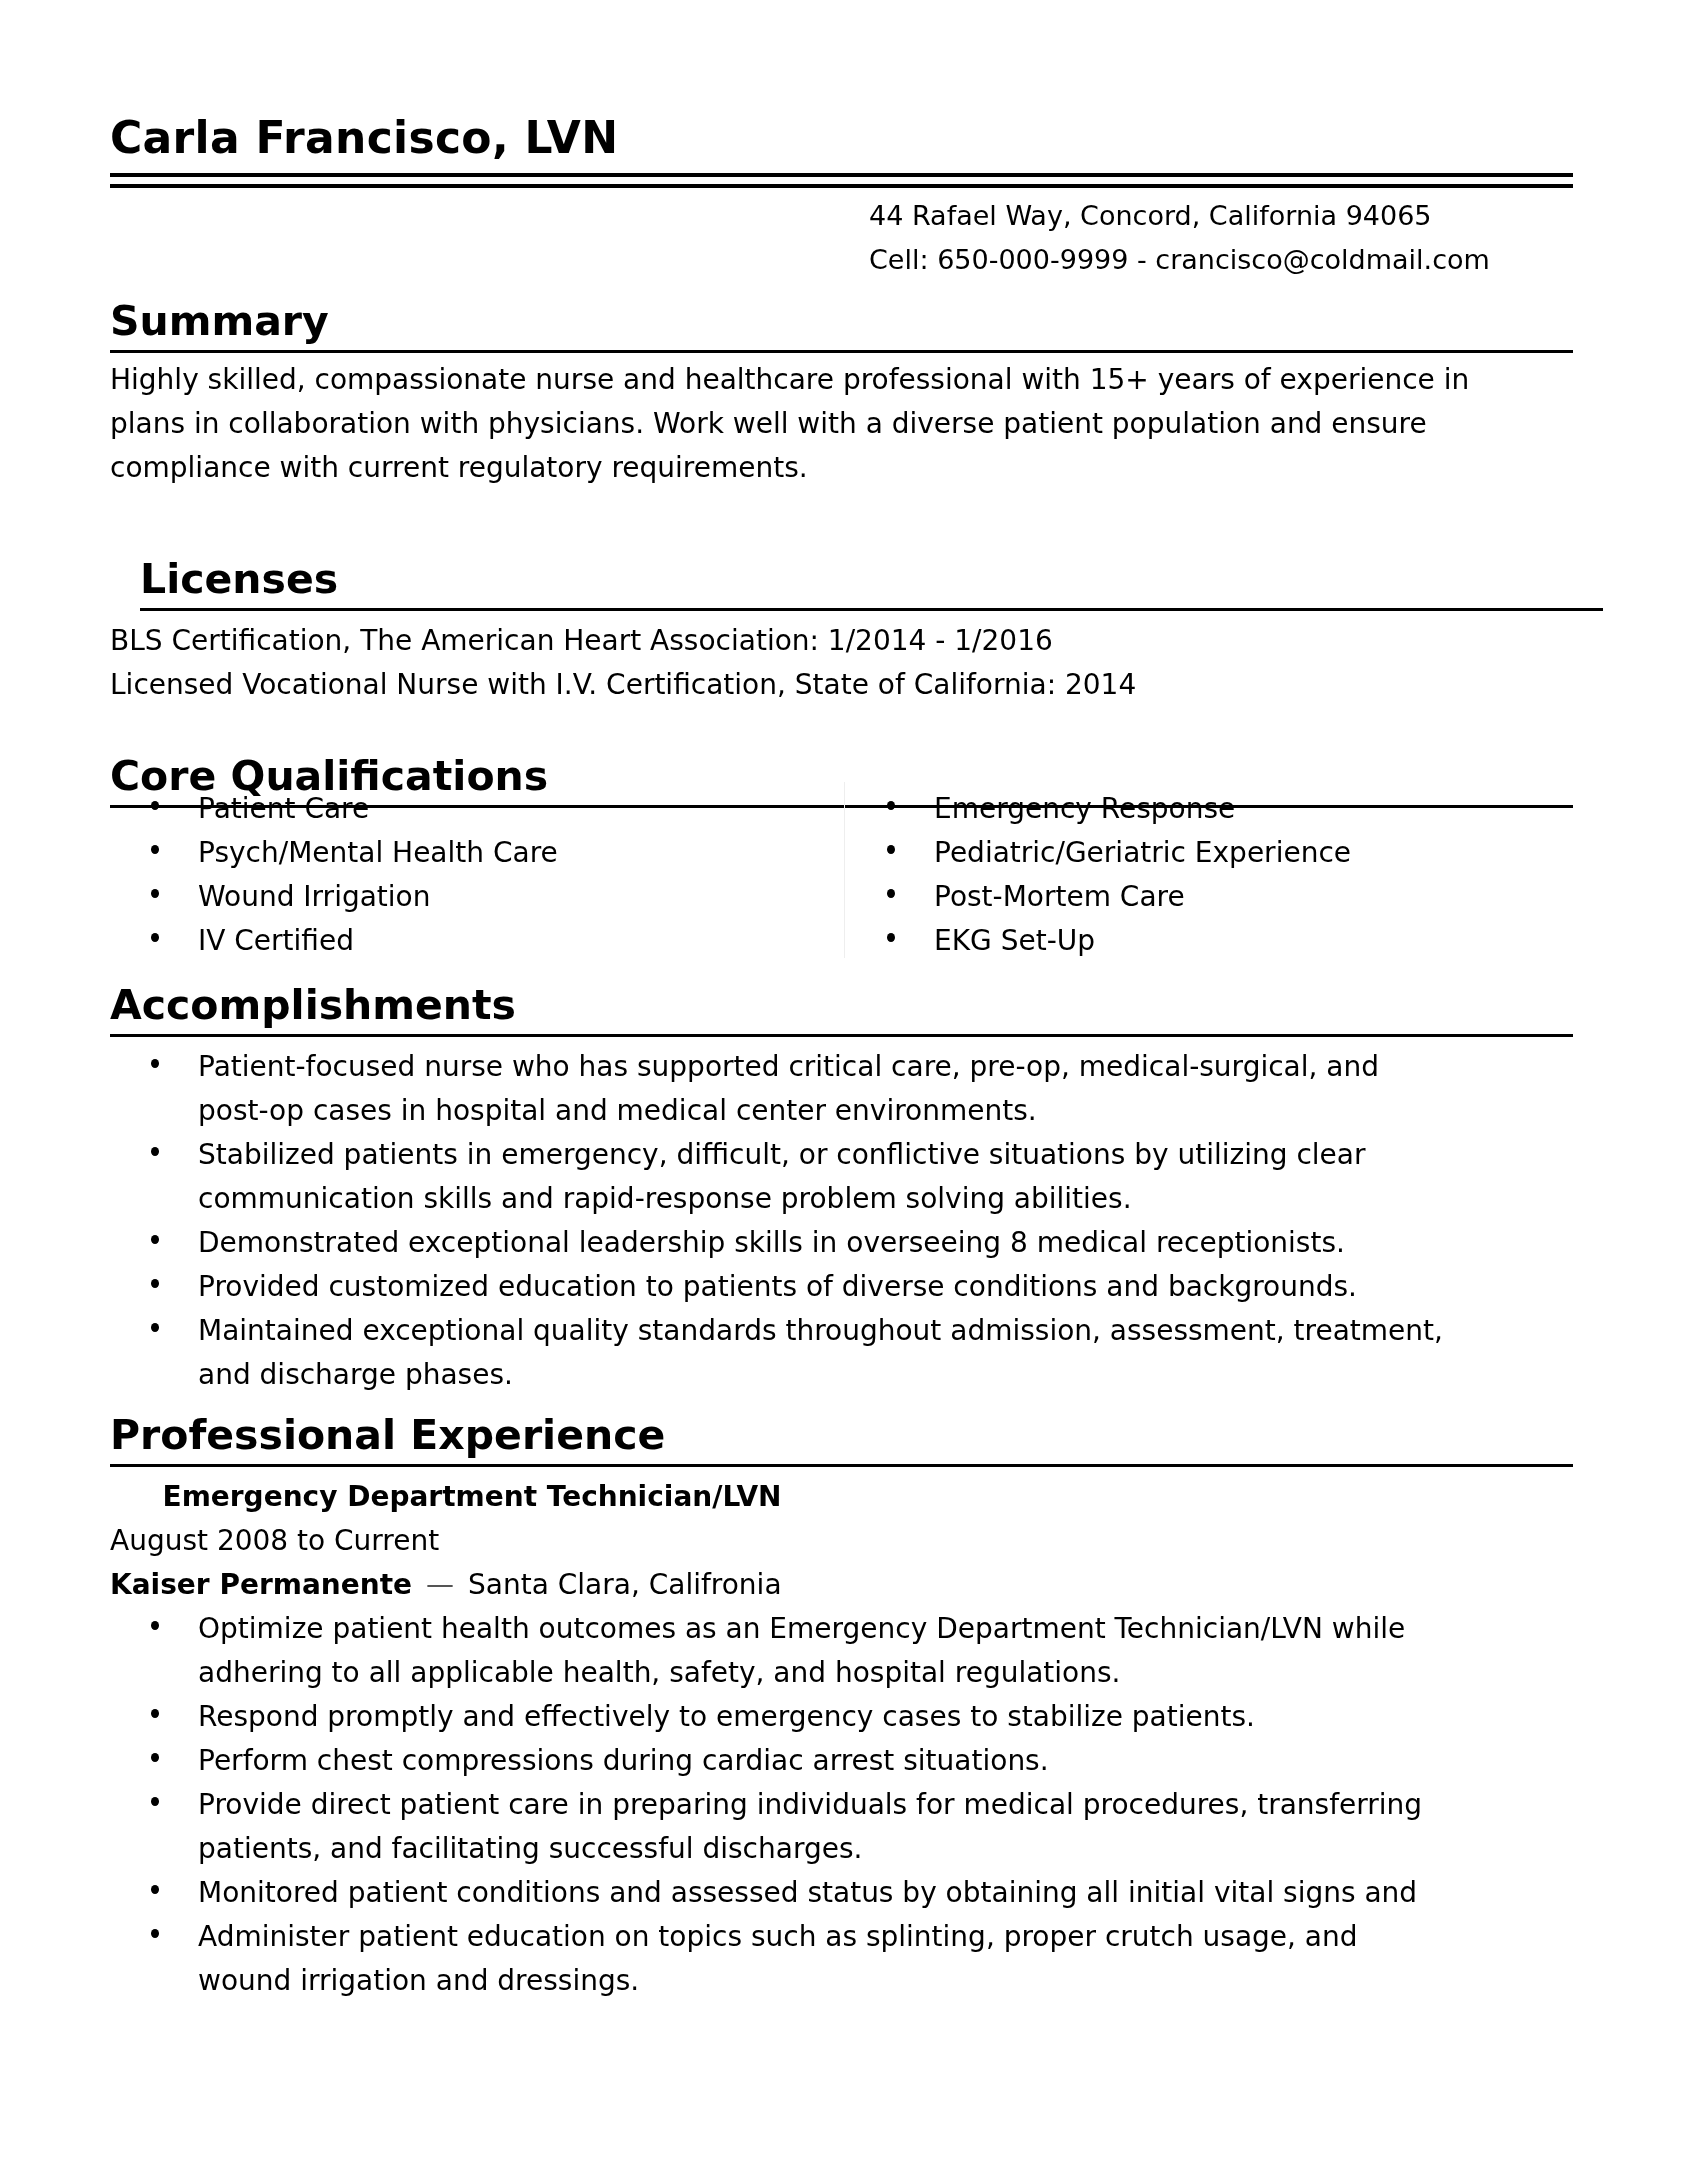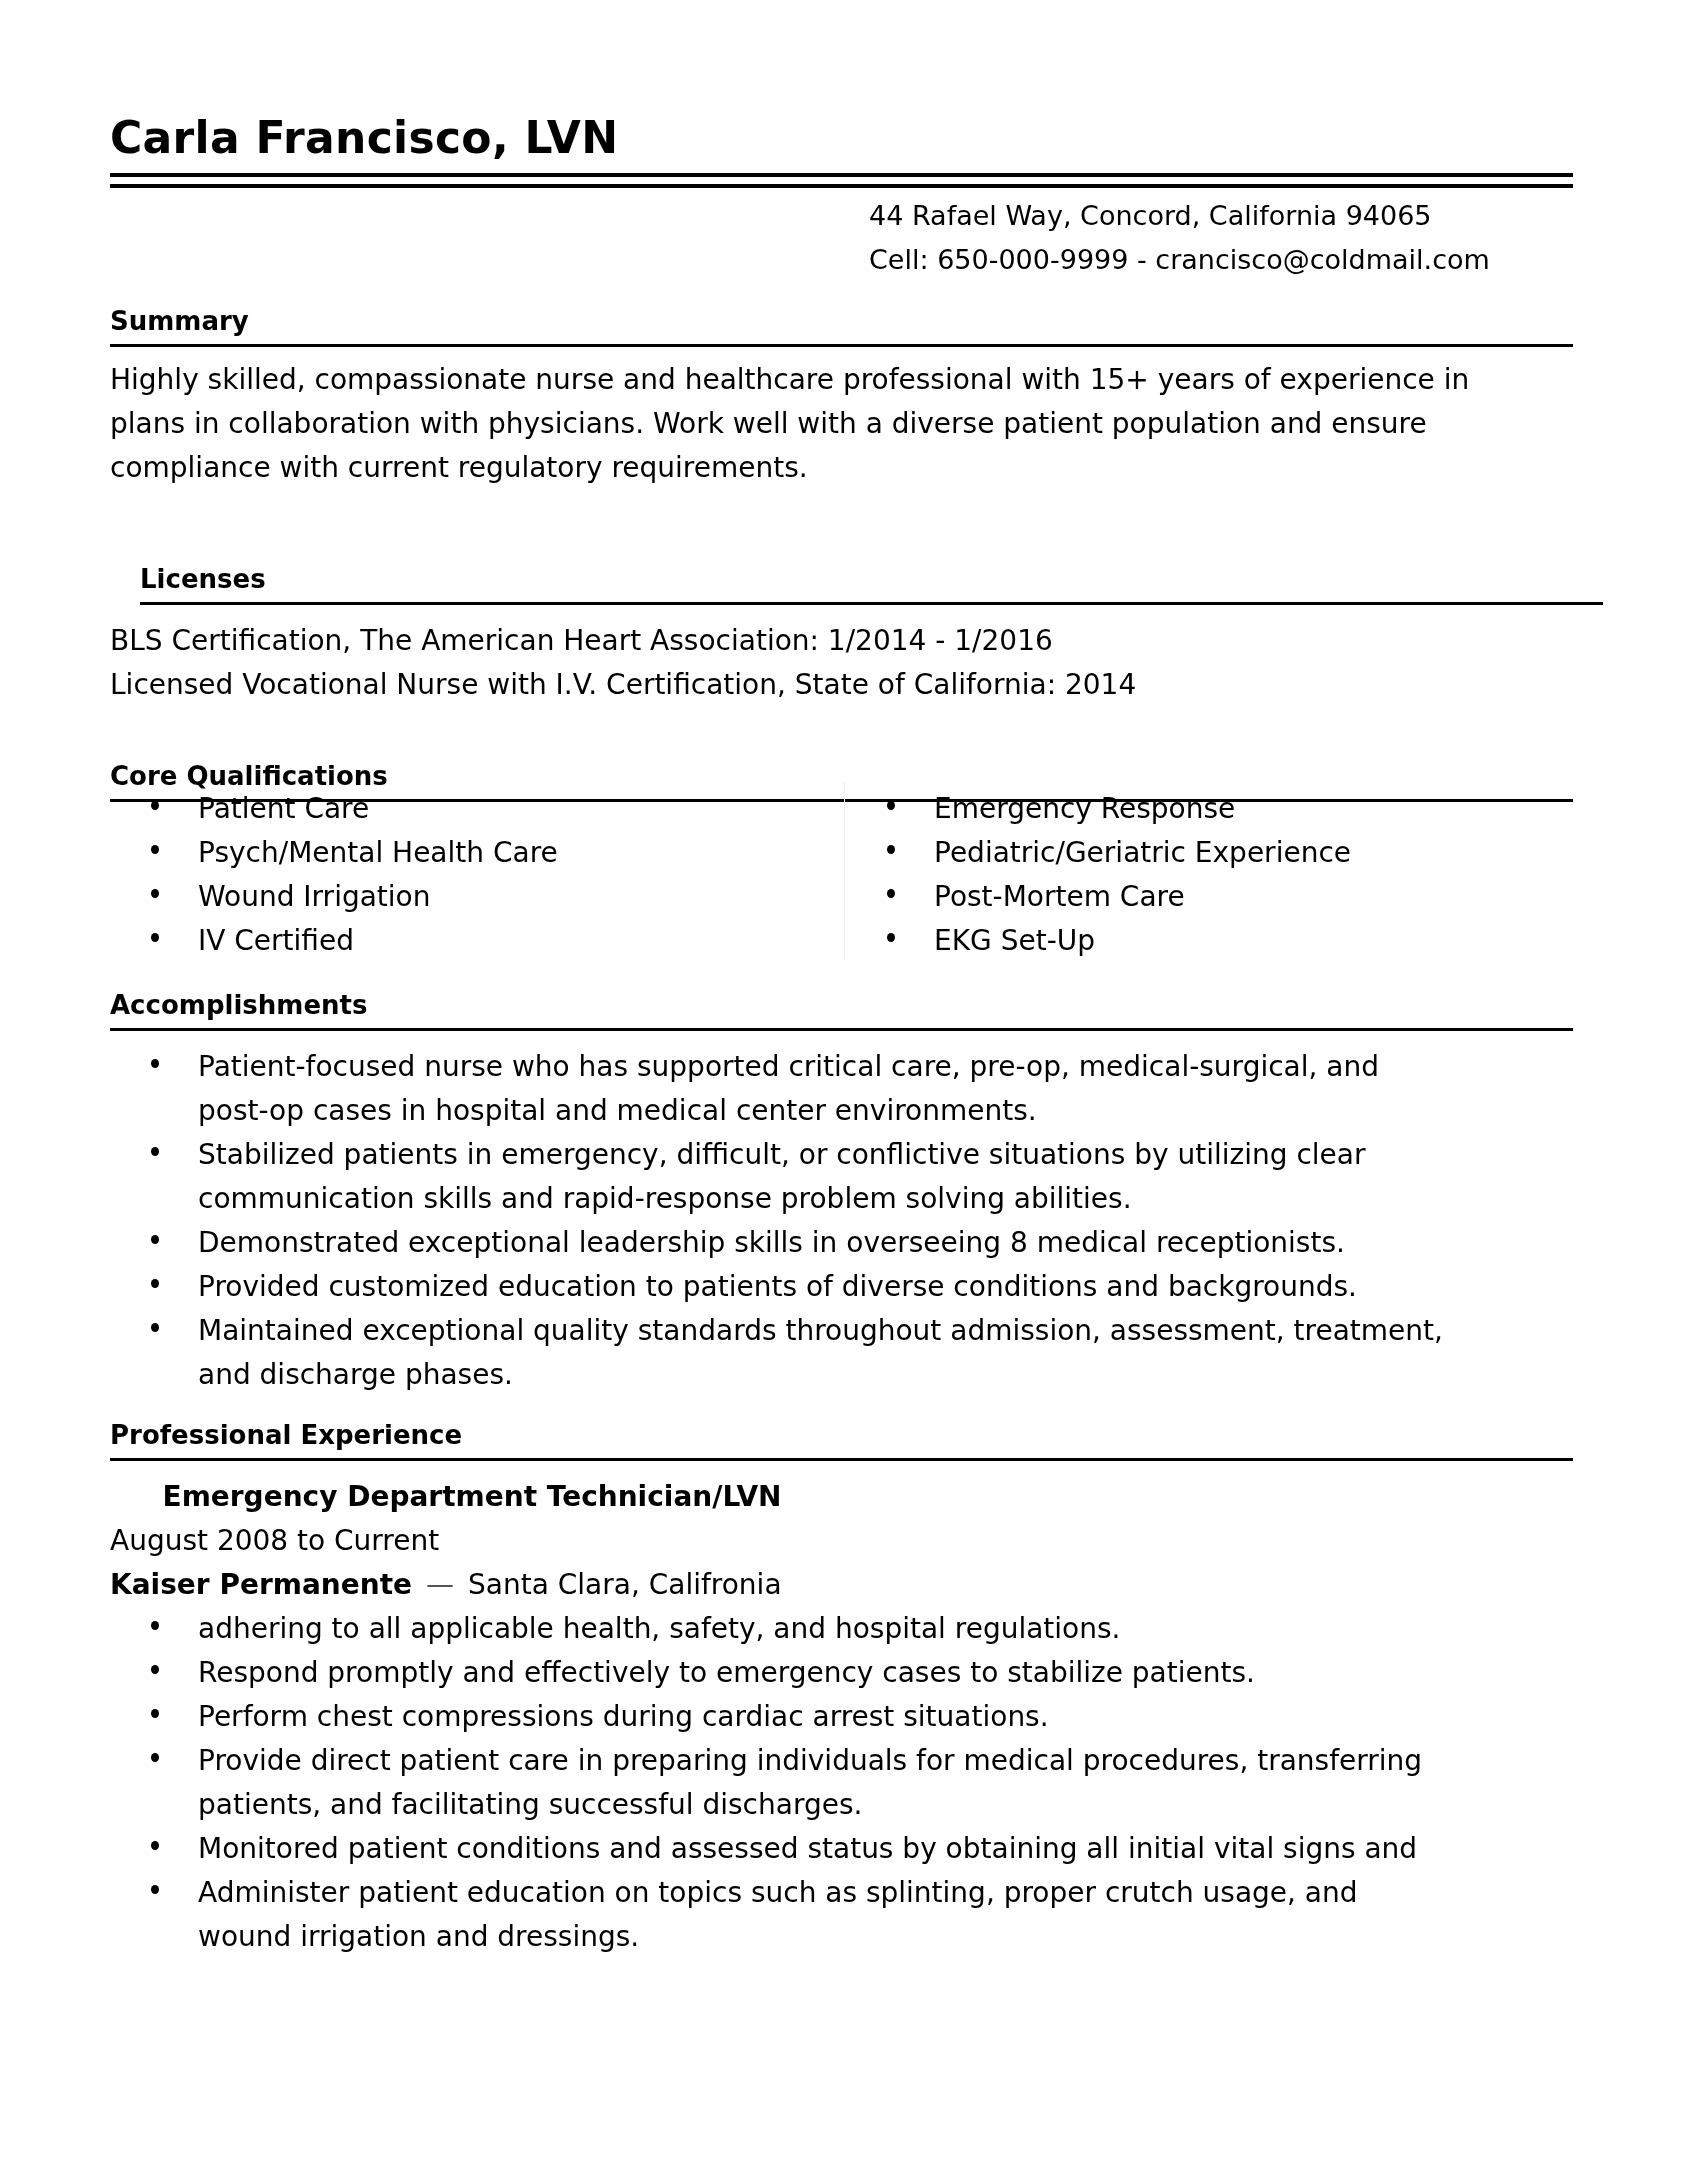--- a/index.html
+++ b/index.html
@@ -9,22 +9,22 @@
     color: #000;
   }
   .abs { position: absolute; white-space: nowrap; }
   .name {
     left: 110px; top: 110px; font-size: 44px; font-weight: bold; letter-spacing: 0.3px;
     line-height: 55px;
   }
   .rule { position: absolute; left: 110px; width: 1463px; background: #000; }
   .contact { left: 869px; font-size: 27px; line-height: 44px; }
   .h2 {
-    position: absolute; left: 110px; width: 1463px; font-size: 26px; font-weight: bold;
-    line-height: 42px; border-bottom: 3px solid #000; padding-bottom: 2px;
+    position: absolute; left: 110px; width: 1463px; font-size: 41px; font-weight: bold;
+    line-height: 42px; border-bottom: 3px solid #000; padding-bottom: 8px;
   }
   .line { font-size: 28px; line-height: 44px; }
   .ul { position: absolute; margin: 0; padding: 0; list-style: none; }
   .ul li { position: relative; padding-left: 88px; font-size: 28px; line-height: 44px; white-space: nowrap; }
   .ul li .bullet {
     position: absolute; left: 41px; top: 14px; width: 8px; height: 9px;
     background: #000; border-radius: 50%;
   }
   .qual-divider { position: absolute; left: 844px; top: 782px; width: 1px; height: 176px; background: #eeeeee; }
   .bold { font-weight: bold; text-align: right; }
@@ -96,20 +96,21 @@
 
 <div class="h2" style="top:1414px;">Professional Experience</div>
 <div class="abs" style="left:110px;top:1475px;">
   <div class="line bold">Emergency Department Technician/LVN</div>
   <div class="line">August 2008 to Current</div>
   <div class="line"><span class="bold">Kaiser Permanente</span><span class="dash">—</span><span>Santa Clara, Califronia</span></div>
 </div>
 <ul class="ul" style="left:110px;top:1607px;">
   <li>
       <span class="bullet"></span>
+      <div>Optimize patient health outcomes as an Emergency Department Technician/LVN while</div>
       <div>adhering to all applicable health, safety, and hospital regulations.</div>
     </li>
   <li>
       <span class="bullet"></span>
       <div>Respond promptly and effectively to emergency cases to stabilize patients.</div>
     </li>
   <li>
       <span class="bullet"></span>
       <div>Perform chest compressions during cardiac arrest situations.</div>
     </li>

